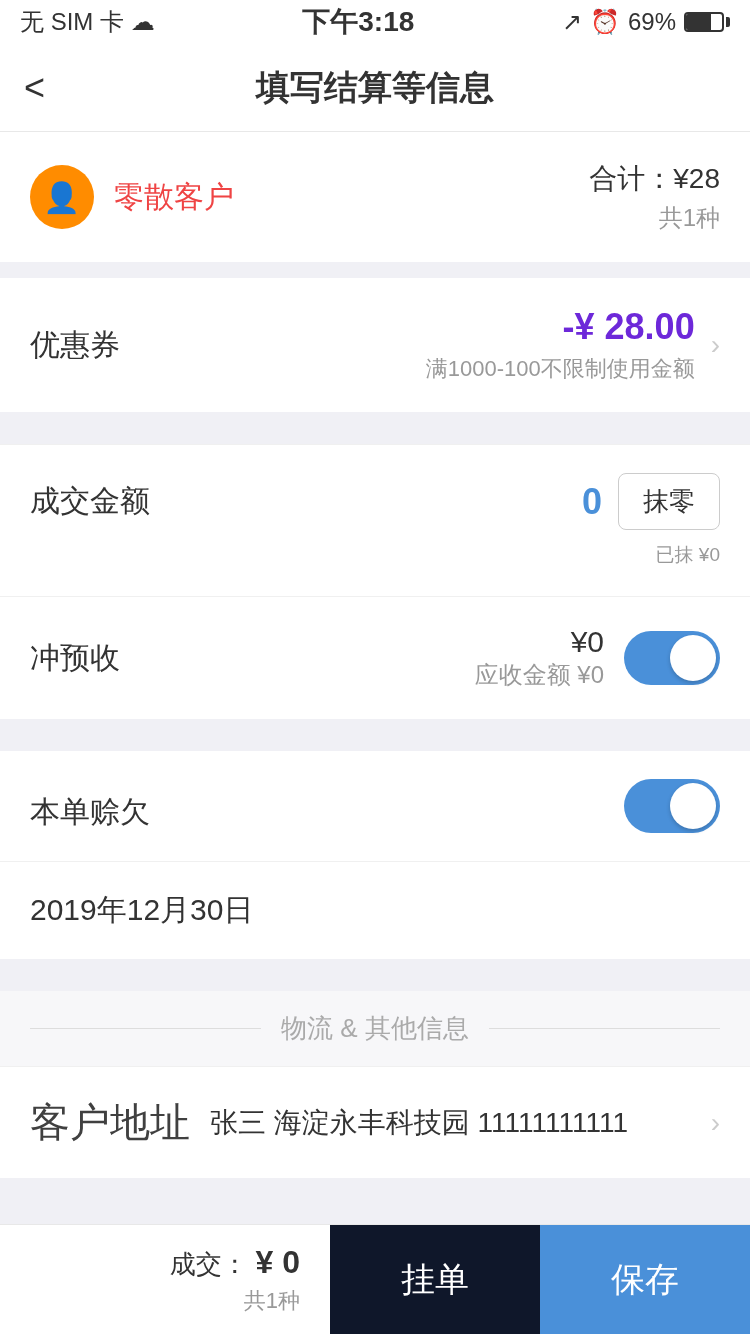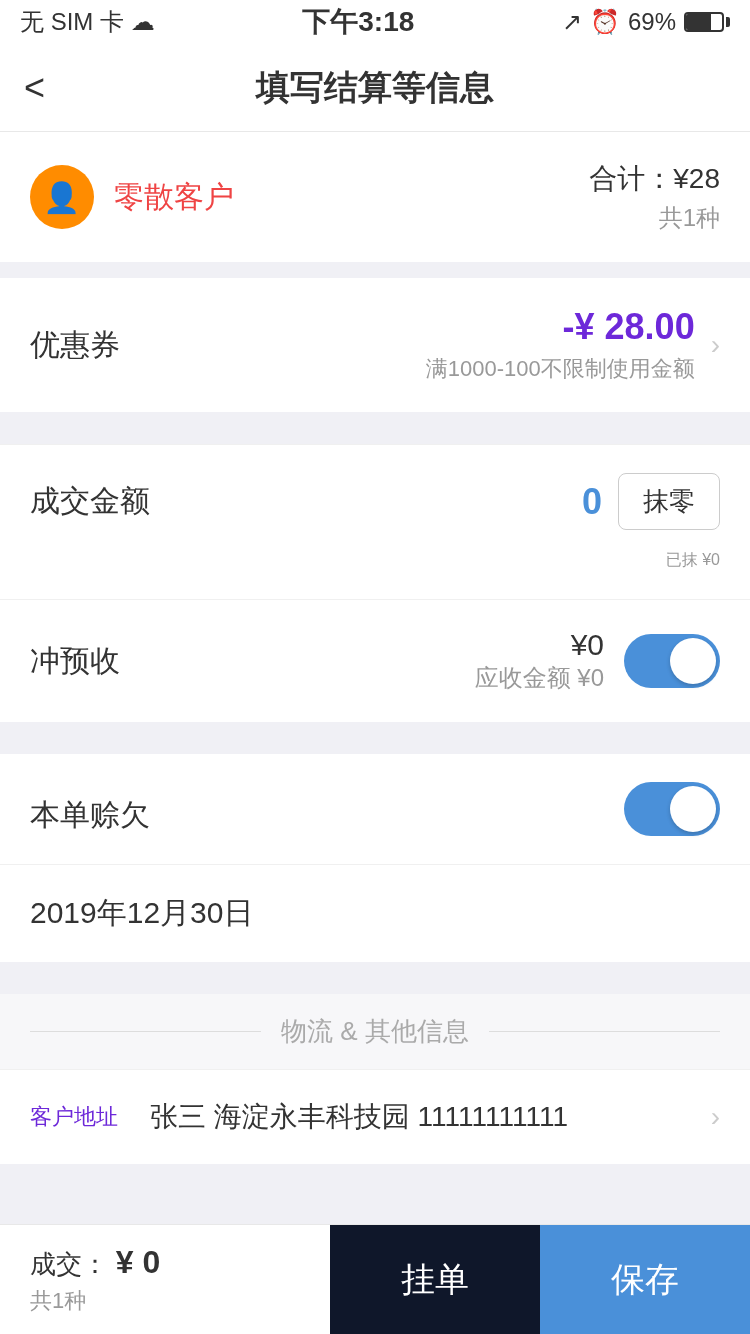--- a/index.html
+++ b/index.html
@@ -119,21 +119,21 @@
     .transaction-top {
       display: flex; align-items: center; justify-content: space-between;
     }
     .transaction-value { font-size: 36px; font-weight: 600; color: #4a90d9; }
     .round-btn {
       border: 1px solid #ccc; border-radius: 8px;
       padding: 10px 24px; font-size: 26px; color: #333;
       background: #fff; cursor: pointer;
     }
     .transaction-sub {
-      font-size: 16px; color: #999; margin-top: 20px; text-align: right;
+      font-size: 19px; color: #999; margin-top: 12px; text-align: right;
     }
 
     
     .pre-collect-row {
       padding: 28px 30px;
       display: flex; align-items: center; justify-content: space-between;
       border-top: 1px solid #f0f0f0;
     }
     .pre-collect-right { display: flex; align-items: center; gap: 20px; }
     .pre-collect-amounts { text-align: right; }
@@ -186,33 +186,34 @@
       font-size: 26px; color: #aaa; padding: 0 20px;
     }
 
     
     .address-row {
       padding: 28px 30px;
       display: flex; align-items: center; justify-content: space-between;
       background: #fff;
       border-top: 1px solid #f0f0f0;
     }
-    .address-label { font-size: 22px; color: #6d28d9; min-width: 100px; font-family: Liberation Serif, serif; }
+    .address-label { font-size: 40px; color: #404040; min-width: 100px; font-family: Liberation Serif, serif; }
     .address-value { font-size: 28px; color: #333; flex: 1; margin-left: 20px; }
     .address-right { display: flex; align-items: center; gap: 8px; }
 
     
     .bottom-bar {
       position: fixed;
       bottom: 0; left: 0; width: 750px;
       height: 110px;
       background: #fff;
       display: flex;
       align-items: center;
       border-top: 1px solid #e8e8e8;
+      text-align: right;
     }
     .bottom-info {
       flex: 1; padding: 0 30px;
     }
     .bottom-total-label { font-size: 26px; color: #333; }
     .bottom-total-value { font-size: 32px; font-weight: 600; color: #333; }
     .bottom-count { font-size: 22px; color: #999; margin-top: 4px; }
     .btn-hold {
       width: 210px; height: 110px;
       background: #0f172a;

